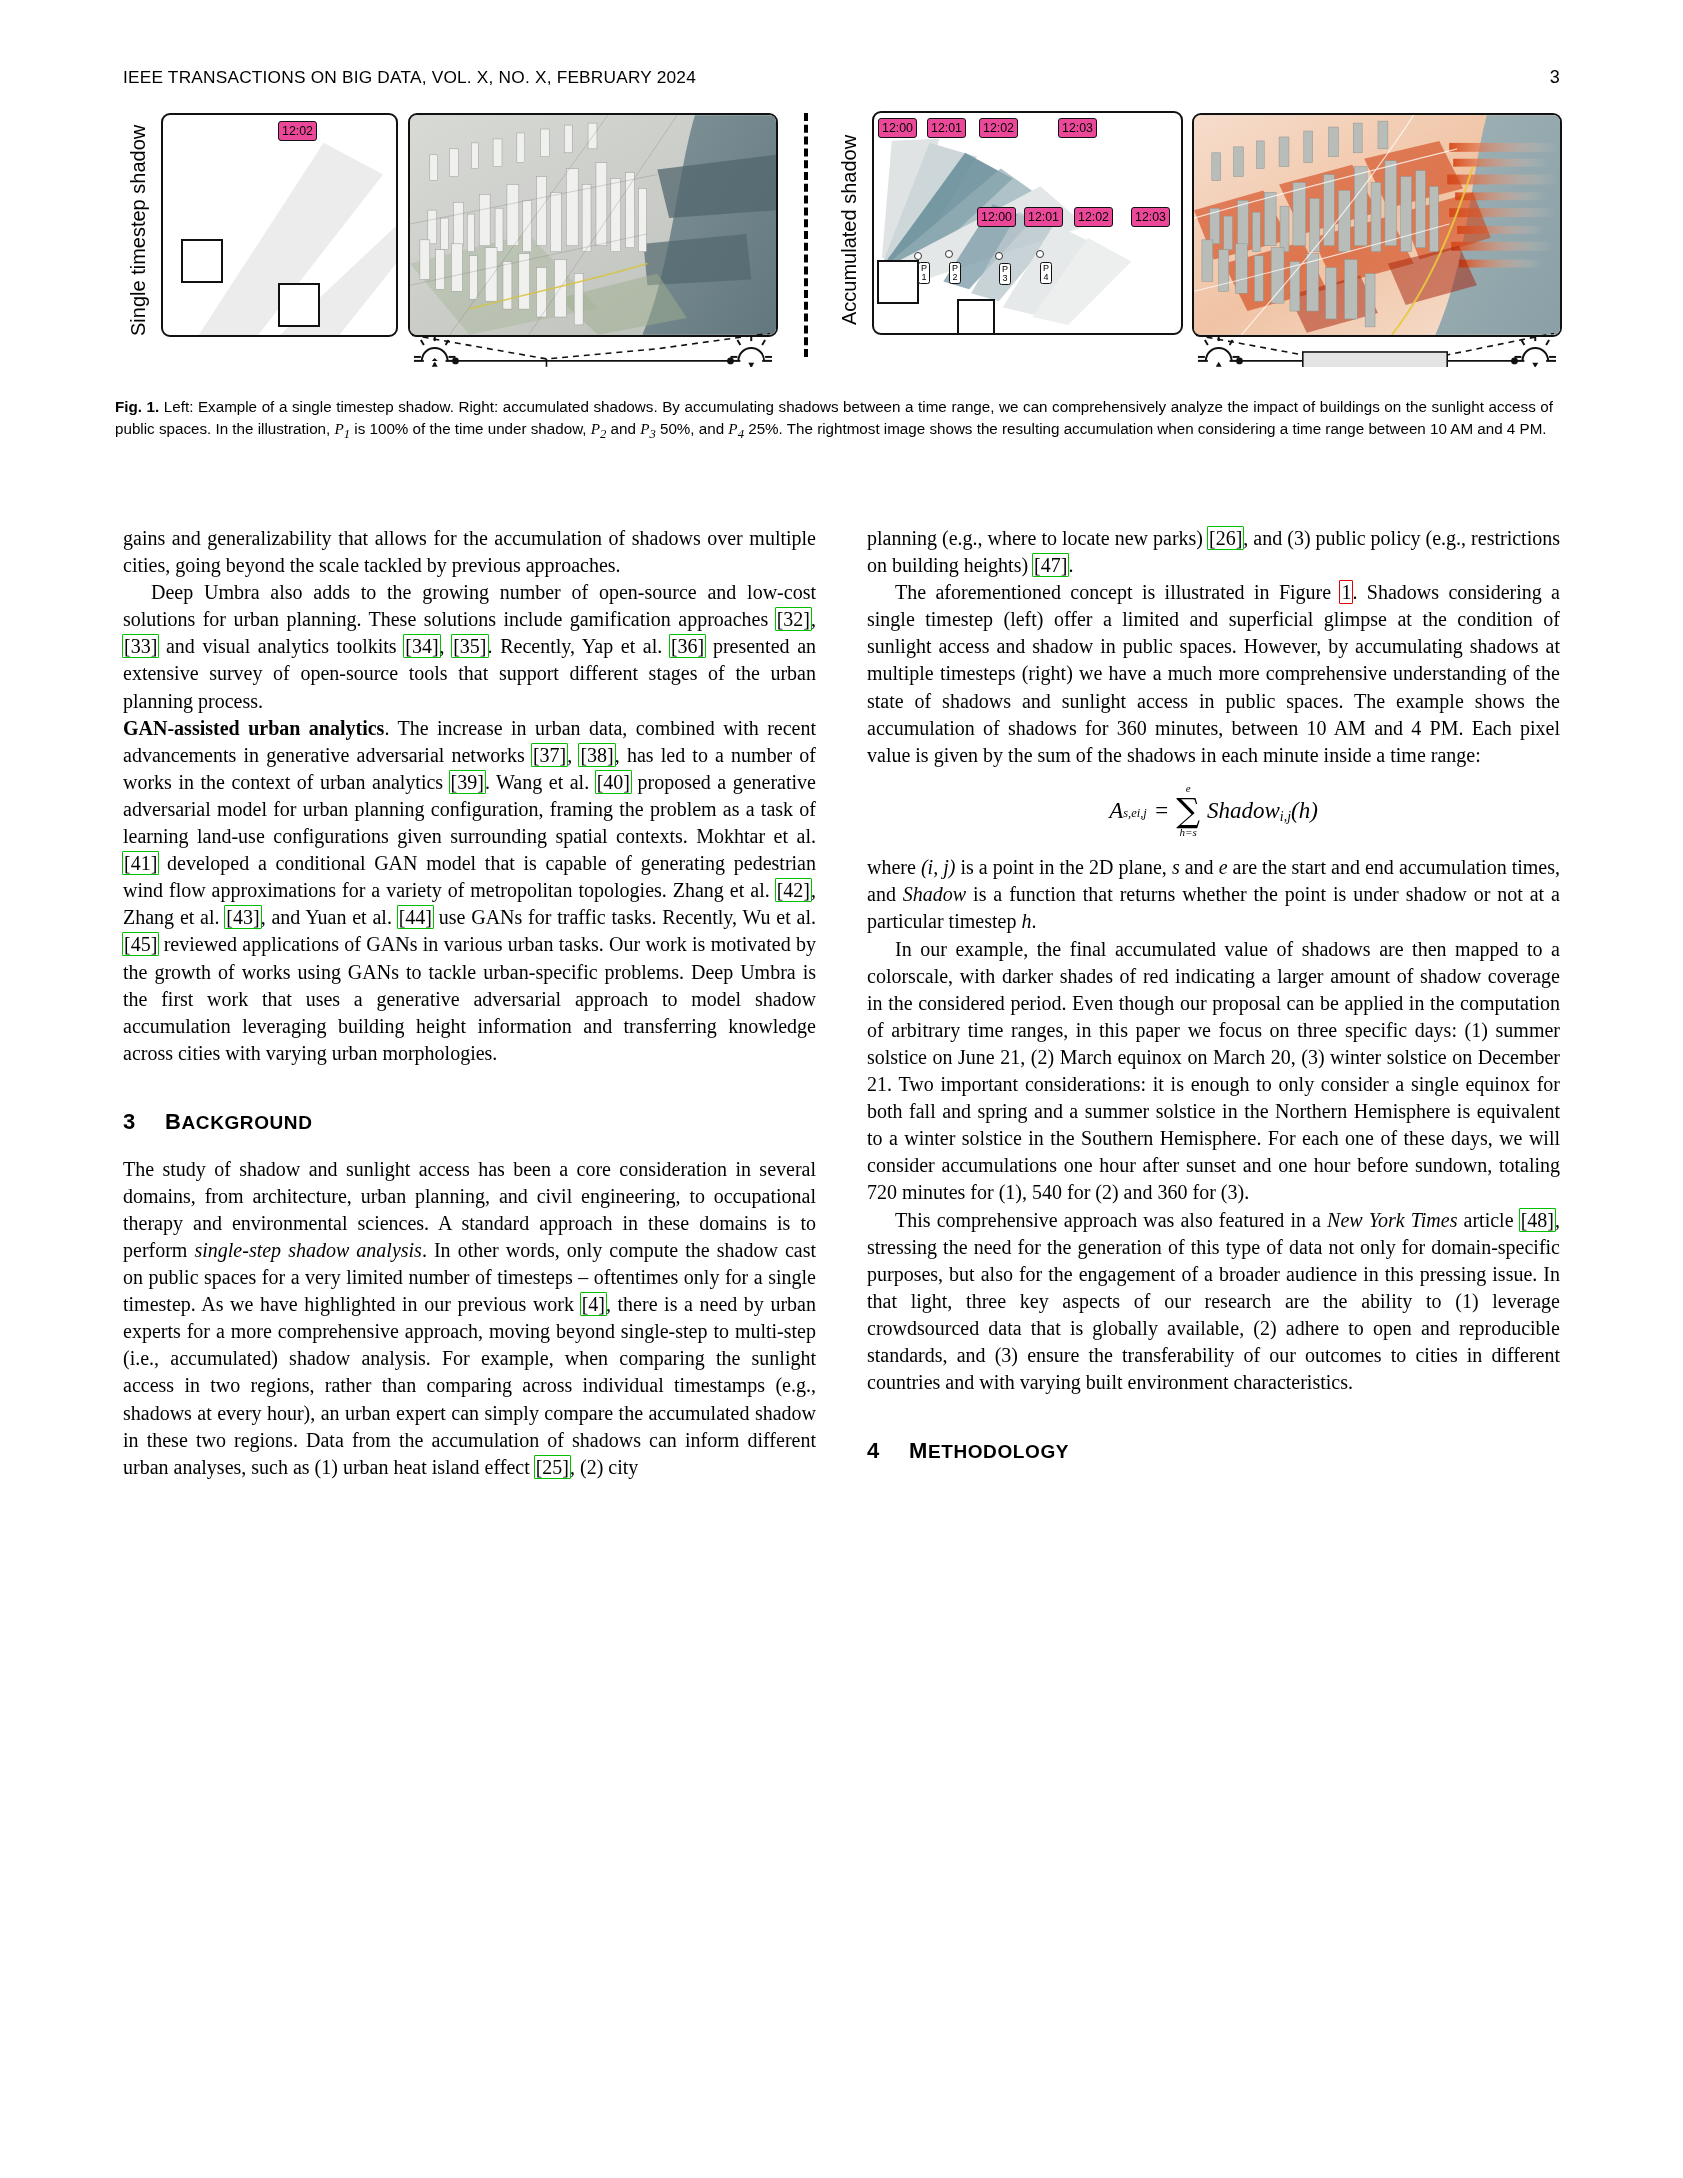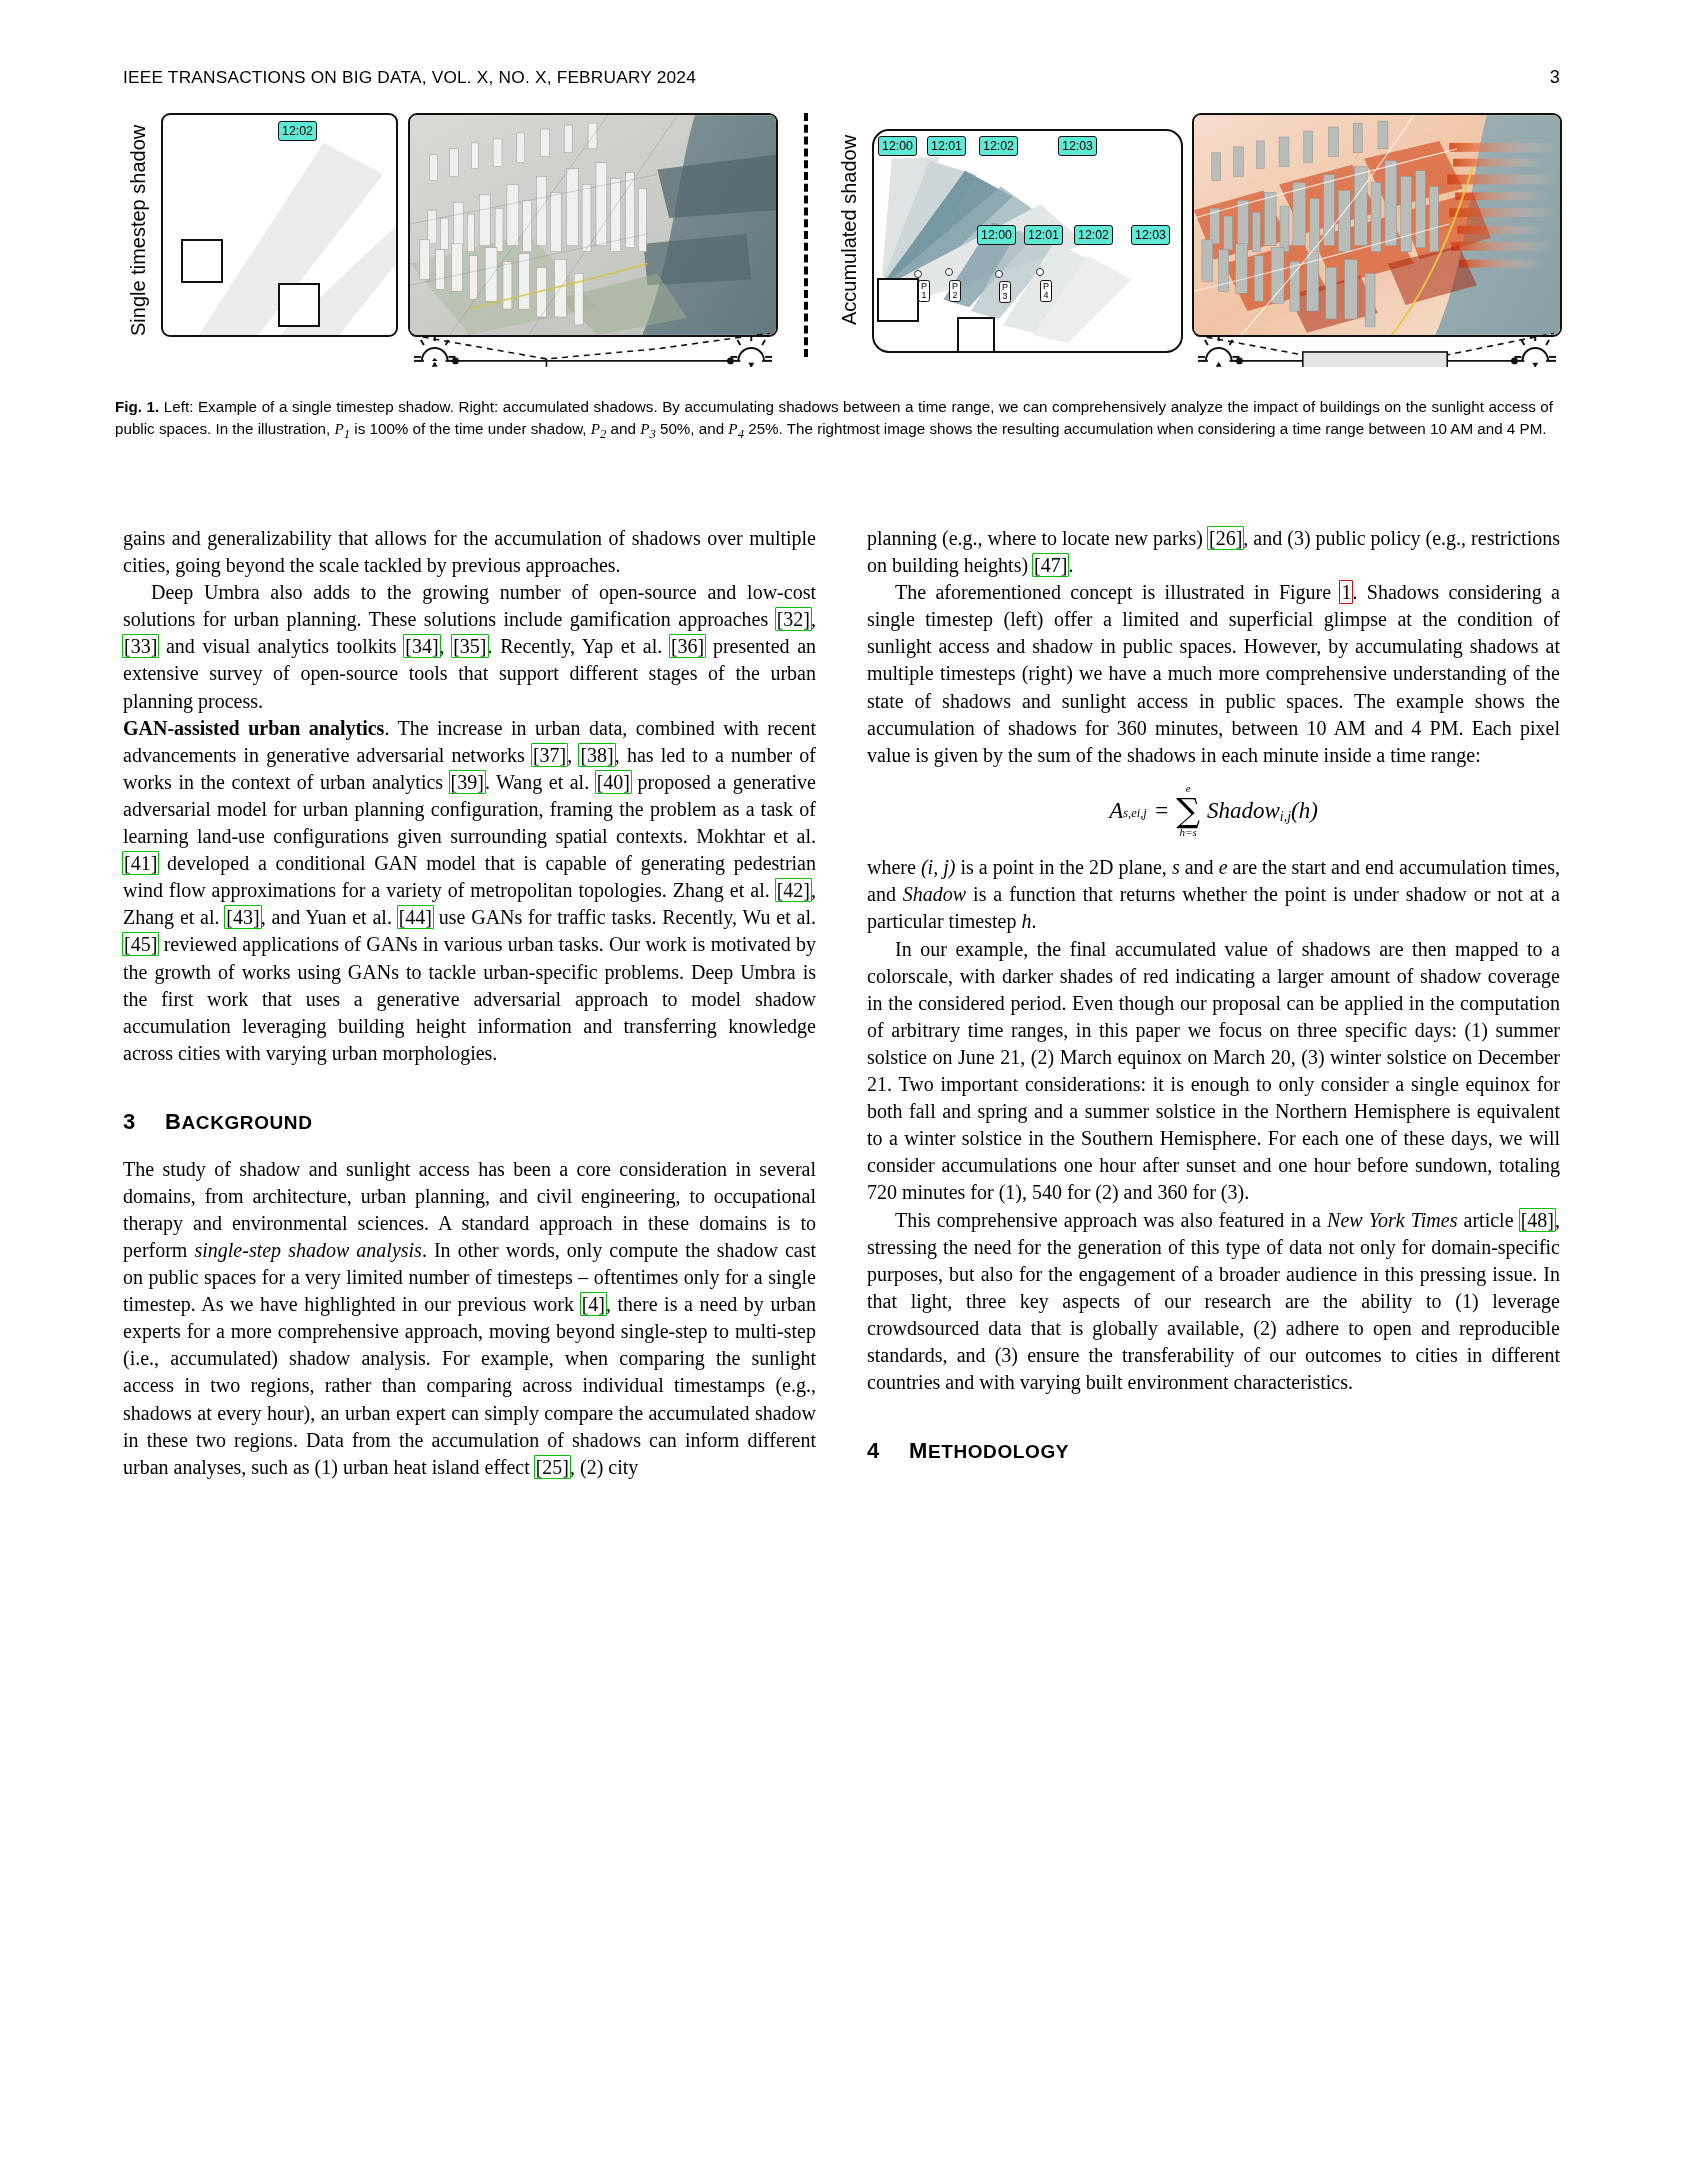--- a/index.html
+++ b/index.html
@@ -87,21 +87,21 @@
   .schematic { background: #fff; }
 
   .timechip {
     position: absolute;
     font-family: "Liberation Sans", sans-serif;
     font-size: 12.4px;
     line-height: 1;
     padding: 2.5px 3px 3px 3px;
     border: 1.4px solid #111;
     border-radius: 3px;
-    background: #5eead4;
+    background: #ec4899;
     white-space: nowrap;
     z-index: 6;
   }
 
   .bldg {
     position: absolute;
     border: 2.2px solid #111;
     background: #fff;
     z-index: 5;
   }
@@ -343,21 +343,21 @@
         </g>
         <polygon points="24,34 30,34 27,29" fill="#111"></polygon>
         <polygon points="344,30 350,30 347,35" fill="#111"></polygon>
       </svg>
     </div>
 
     <div class="fig-half right">
 
       <div class="axis-label">Accumulated shadow</div>
 
-      <div class="panel schematic" style="left:38px; top:18px; width:307px; height:220px;border-radius:17px;">
+      <div class="panel schematic" style="left:38px; top:0; width:307px; height:220px;">
         <svg width="307" height="220" style="position:absolute;left:0;top:0;" viewBox="0 0 310 222">
           <polygon points="8,146 18,28 66,26 30,152" fill="#dfe3e4"></polygon>
           <polygon points="10,148 56,30 104,44 36,156" fill="#cdd6d8"></polygon>
           <polygon points="12,150 92,40 140,66 40,160" fill="#6f929e" opacity="0.92"></polygon>
           <polygon points="14,152 128,56 176,90 46,164" fill="#93adb6" opacity="0.75"></polygon>
           <polygon points="16,154 168,74 214,114 52,168" fill="#e4e7e7"></polygon>
           <polygon points="70,170 120,92 160,108 96,178" fill="#7f9ea9" opacity="0.8"></polygon>
           <polygon points="98,182 146,100 186,118 126,190" fill="#b9c8cd" opacity="0.8"></polygon>
           <polygon points="130,196 182,112 226,134 162,204" fill="#e6e9e9"></polygon>
           <polygon points="160,206 216,126 260,150 196,214" fill="#edefef"></polygon>

